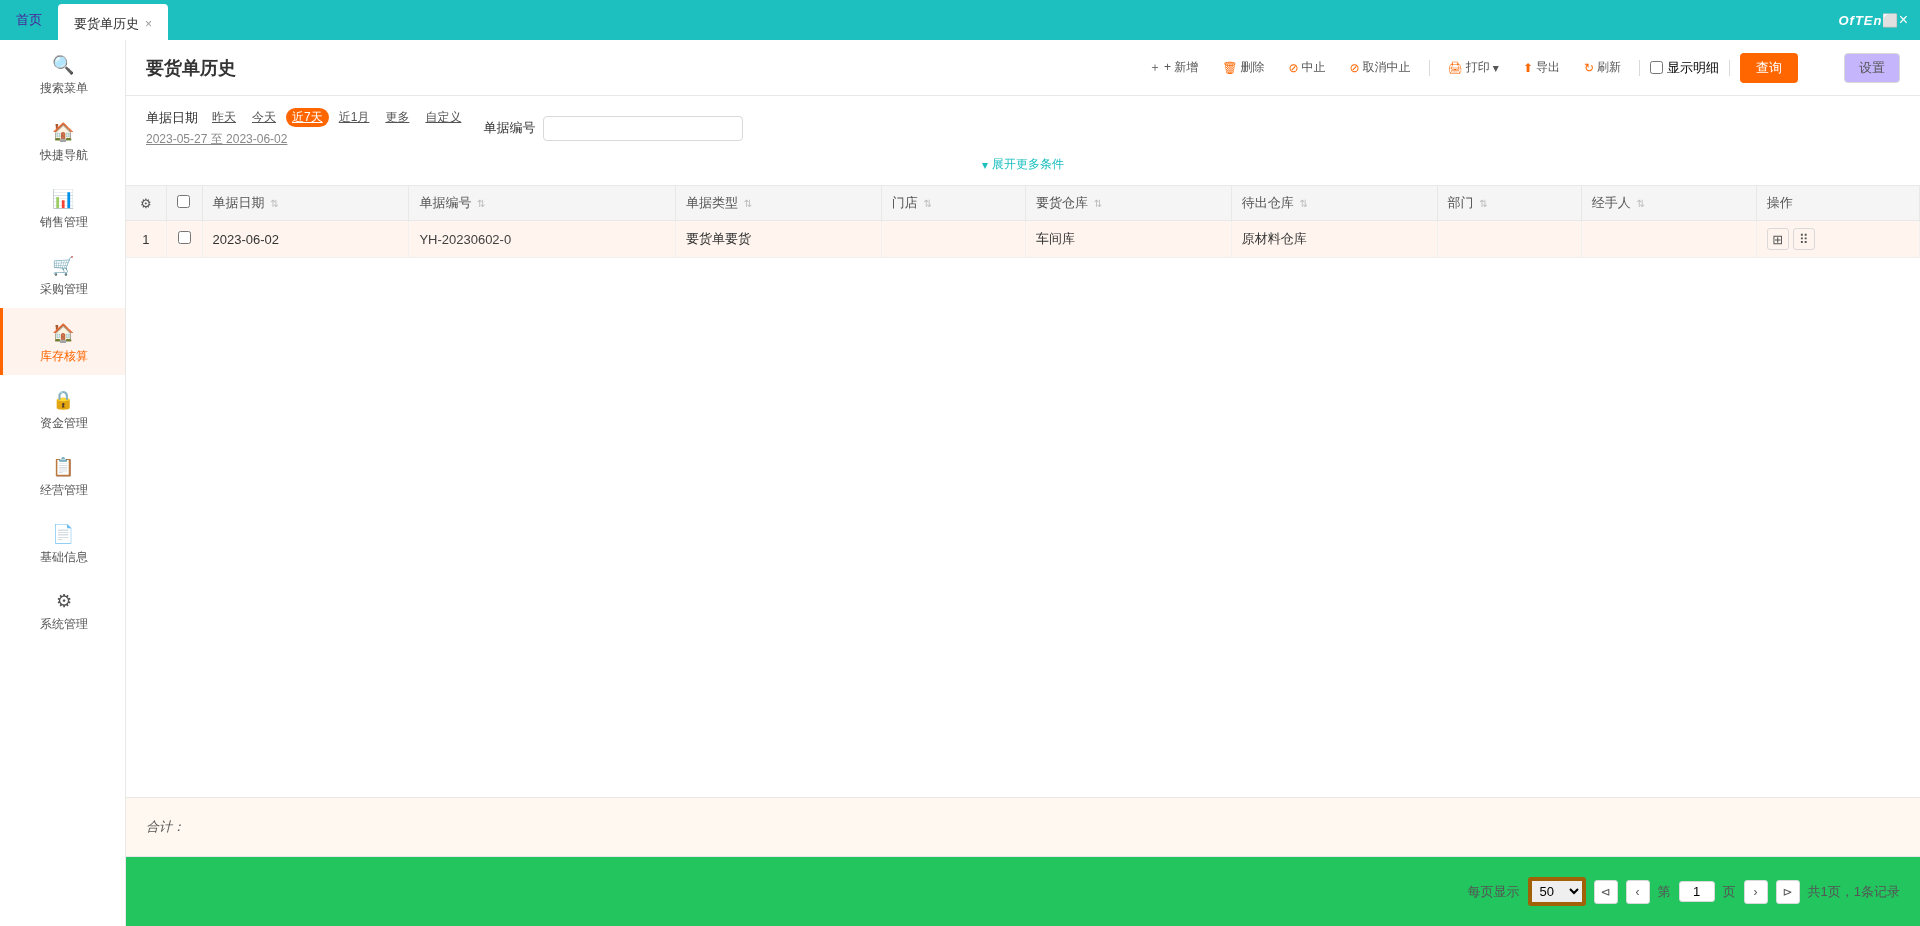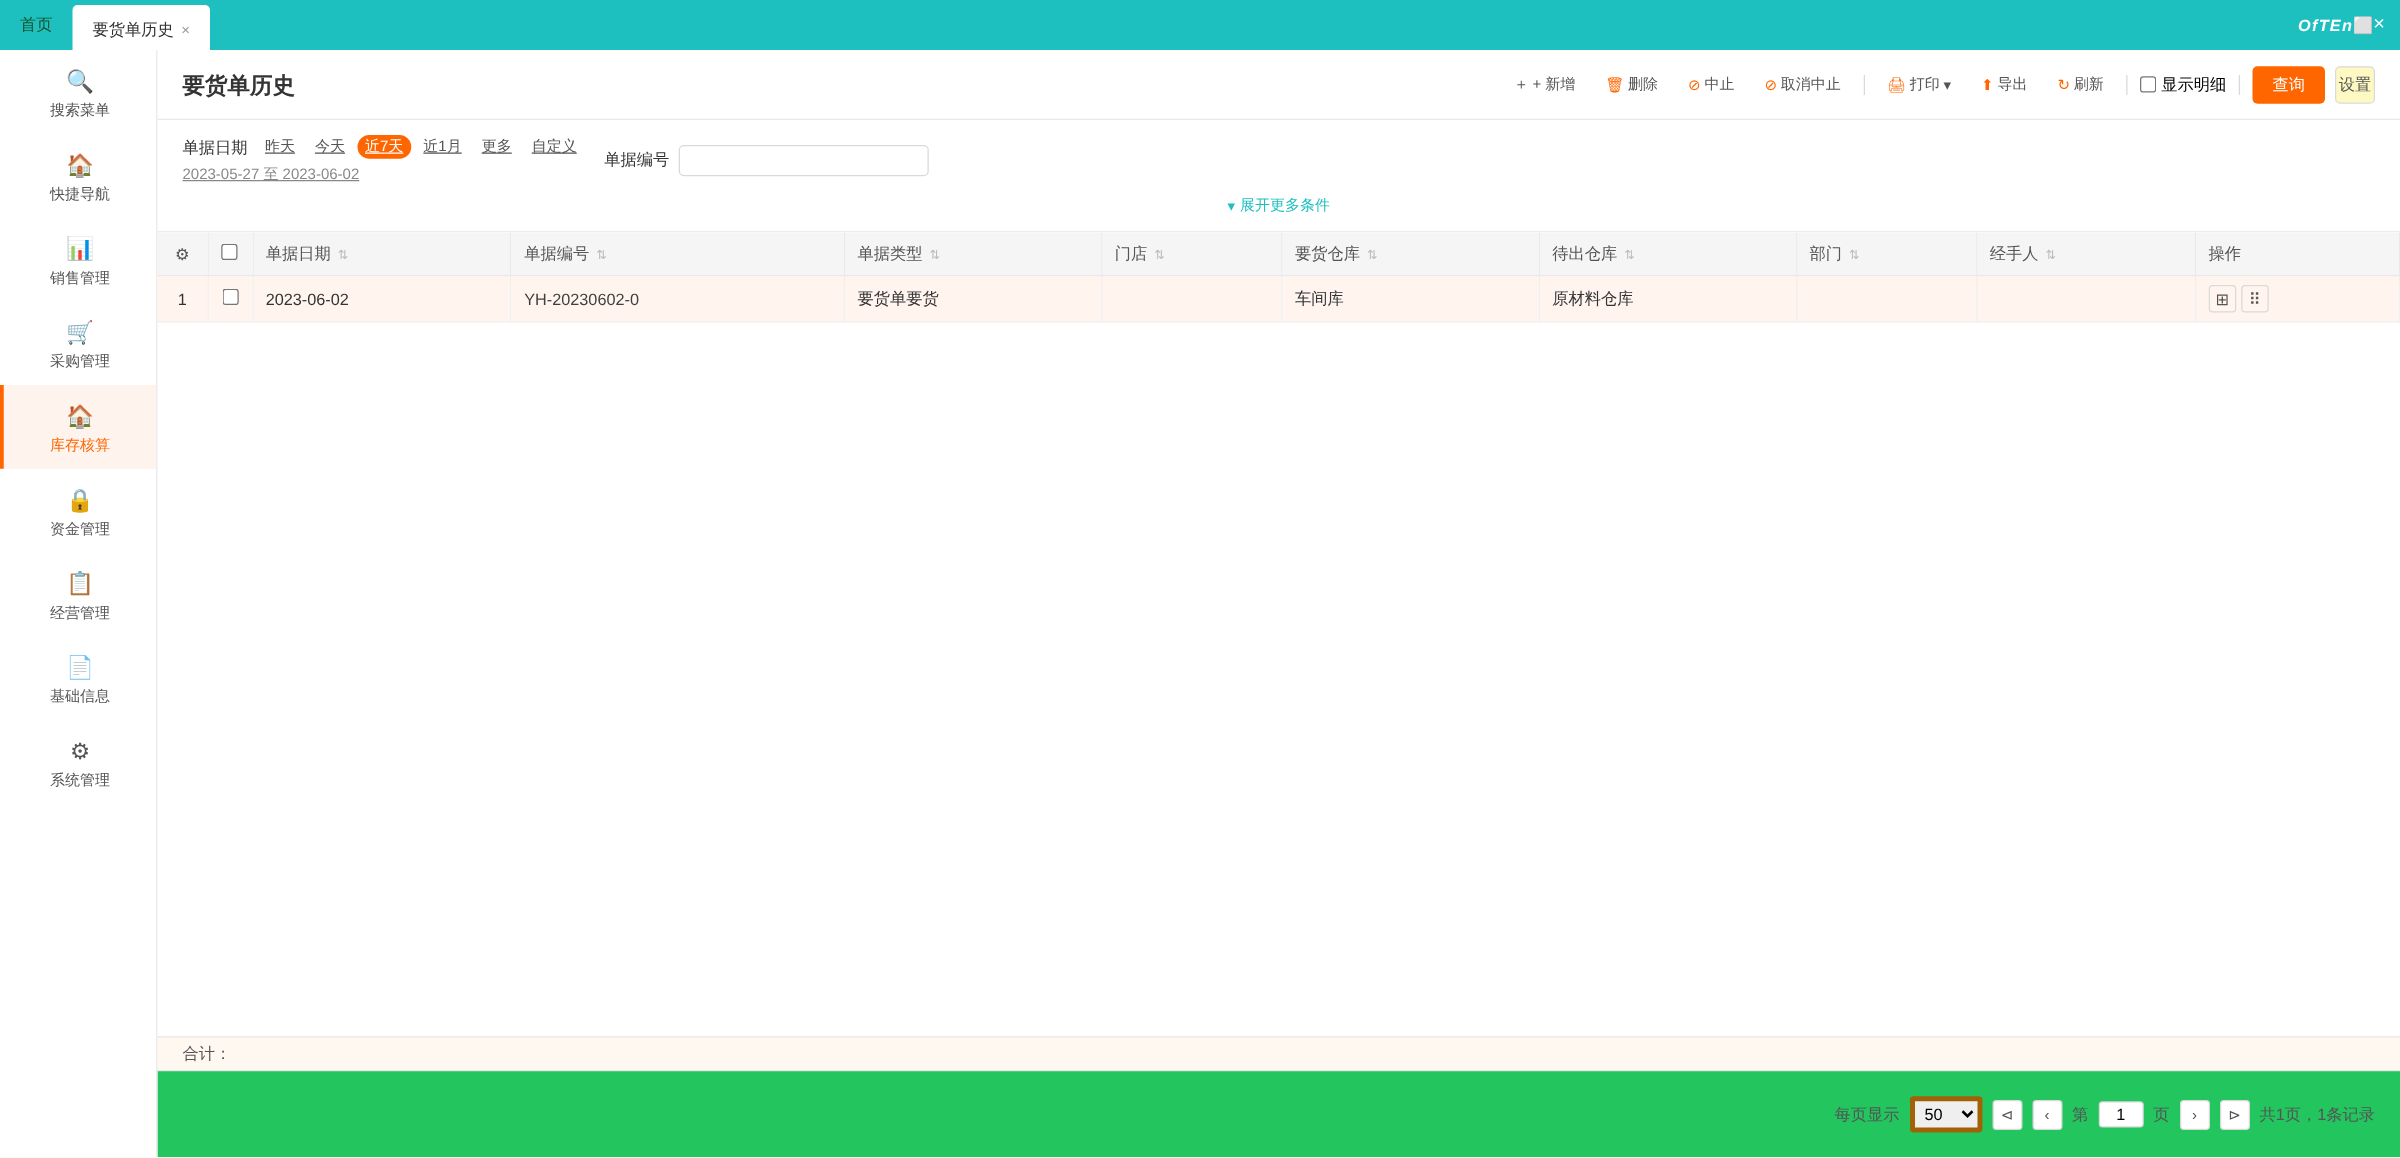--- a/index.html
+++ b/index.html
@@ -15,21 +15,21 @@
       color: white;
       flex-shrink: 0;
       justify-content: space-between;
     }
     .top-bar-tabs { display: flex; align-items: stretch; height: 100%; }
     .top-bar-tab {
       padding: 0 16px;
       display: flex;
       align-items: center;
       font-size: 13px;
-      color: #14532d;
+      color: #4c1d95;
       cursor: pointer;
       height: 100%;
     }
     .top-bar-tab.active {
       background: #fff;
       color: #333;
       border-radius: 4px 4px 0 0;
       margin-top: 4px;
       padding-bottom: 0;
     }
@@ -96,27 +96,28 @@
     .btn-primary {
       background: #f60;
       color: white;
       border: none;
       padding: 6px 16px;
       border-radius: 4px;
       cursor: pointer;
       font-size: 13px;
     }
     .btn-secondary {
-      background: #fef9c3;
+      background: #c4b5fd;
       color: #555;
       border: 1px solid #d9d9d9;
-      padding: 5px 2px;
+      padding: 5px 14px;
       border-radius: 4px;
       cursor: pointer;
       font-size: 13px;
+      margin-left: 38px;
     }
 
     
     .filter-area {
       background: #fff;
       padding: 12px 20px;
       border-bottom: 1px solid #e8e8e8;
       flex-shrink: 0;
     }
     .filter-row { display: flex; align-items: center; gap: 16px; flex-wrap: wrap; margin-bottom: 8px; }
@@ -193,27 +194,28 @@
     .link-text { color: #404040; cursor: pointer; text-decoration: none; }
     .row-ops { display: flex; gap: 4px; align-items: center; }
     .row-op-btn { width: 22px; height: 22px; display: flex; align-items: center; justify-content: center; border: 1px solid #d9d9d9; border-radius: 3px; cursor: pointer; color: #555; font-size: 13px; }
     .col-seq { width: 40px; text-align: center; color: #888; }
     .checkbox-col { width: 36px; text-align: center; }
 
     
     .table-footer {
       background: #fff8f0;
       border-top: 1px solid #e8e8e8;
-      padding: 4px 20px;
+      padding: 20px 20px;
       display: flex;
       align-items: center;
       gap: 20px;
       flex-shrink: 0;
       font-size: 13px;
       color: #555;
+      font-style: italic;
     }
 
     
     .pagination-bar {
       background: #22c55e;
       border-top: 1px solid #e8e8e8;
       padding: 20px 20px;
       display: flex;
       align-items: center;
       justify-content: flex-end;

